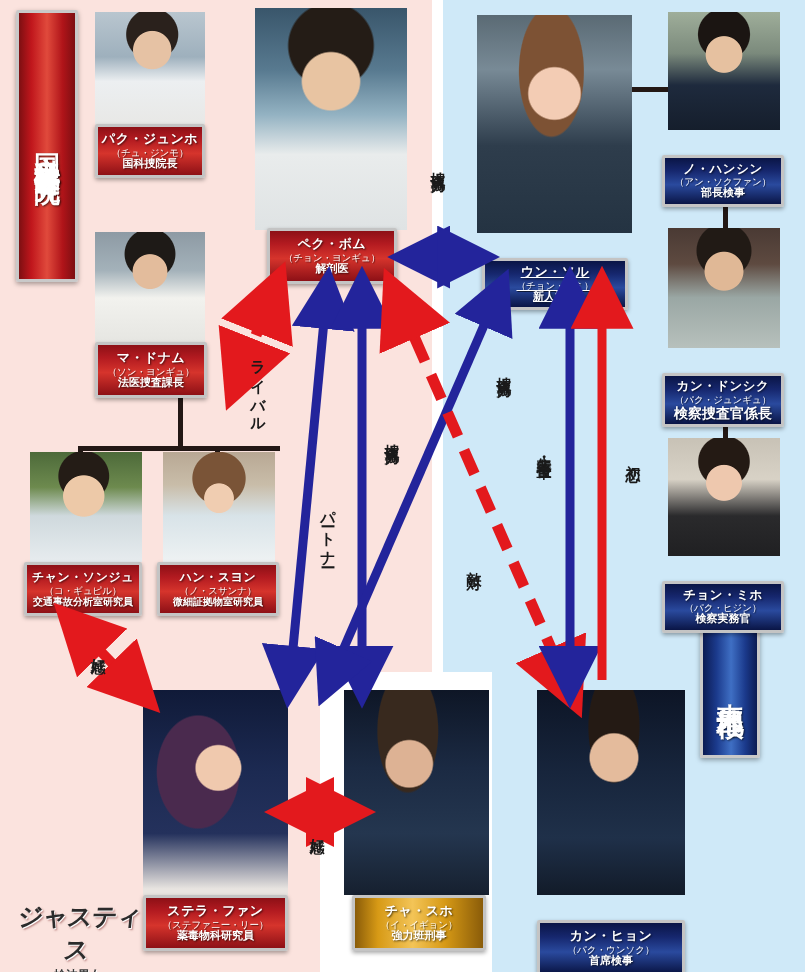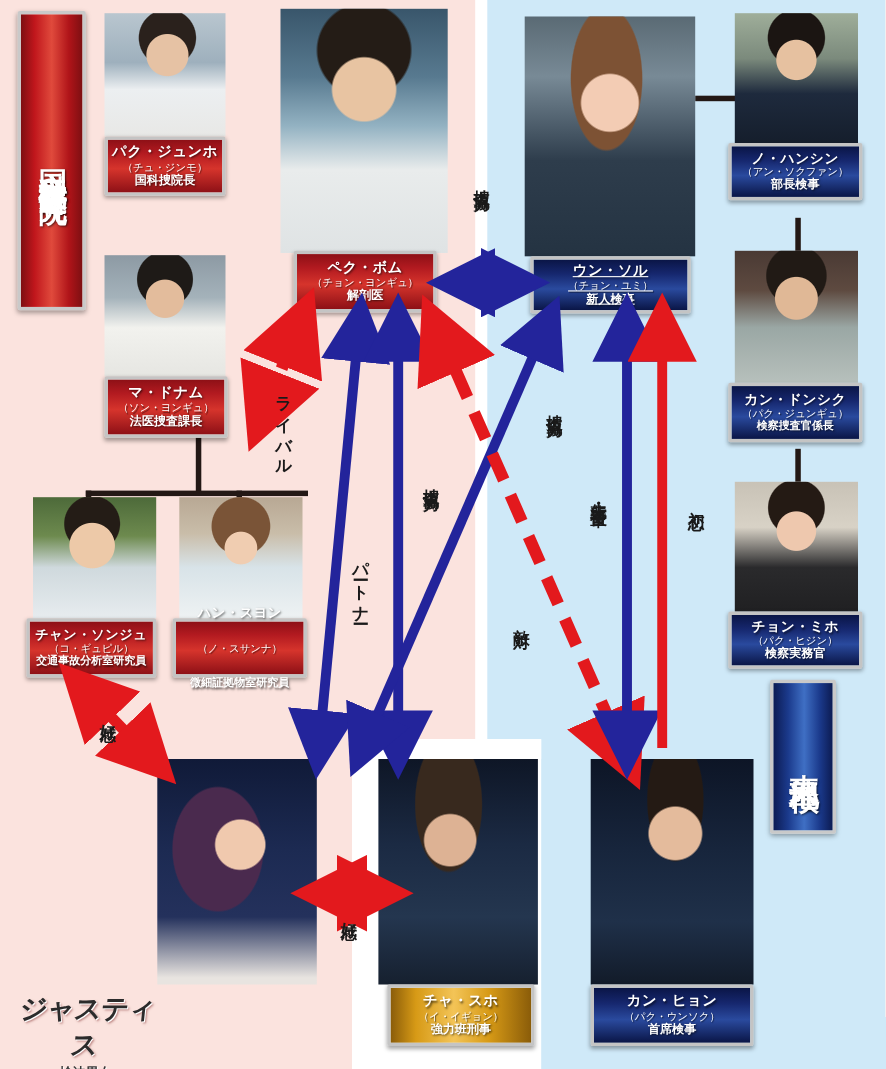--- a/index.html
+++ b/index.html
@@ -53,21 +53,21 @@
     border-radius: 2px;
     box-shadow: 0 2px 4px rgba(0,0,0,.35);
     text-align: center;
     color: #fff;
     font-family: "DejaVu Serif", "Liberation Serif", serif;
     display: flex; flex-direction: column; justify-content: center;
     padding: 3px 2px;
     line-height: 1.18;
   }
   .np-red    { background: linear-gradient(180deg,#8d1016 0%,#b21a20 25%,#d6342c 55%,#8d1016 100%); justify-content: center; }
-  .np-blue   { background: linear-gradient(180deg,#0a1546 0%,#16276e 28%,#2a4a9e 58%,#0a1546 100%); }
+  .np-blue   { background: linear-gradient(180deg,#0a1546 0%,#16276e 28%,#2a4a9e 58%,#0a1546 100%); margin-top: 25px; }
   .np-gold   { background: linear-gradient(90deg,#8a5c09 0%,#d79a16 18%,#f3c457 45%,#d79a16 70%,#8a5c09 100%); }
   .np-name   { font-weight: bold; font-size: 13px; text-shadow: 1px 1px 2px rgba(0,0,0,.65); letter-spacing: .5px; }
   .np-actor  { font-size: 9.5px; text-shadow: 1px 1px 1px rgba(0,0,0,.6); }
   .np-role   { font-weight: bold; font-size: 11px; text-shadow: 1px 1px 2px rgba(0,0,0,.65); }
 
   
   .conn { position: absolute; background: #231815; }
 
   
   .rlabel {
@@ -182,31 +182,36 @@
     <div class="np-actor">（コ・ギュピル）</div>
     <div class="np-role" style="font-size:10px">交通事故分析室研究員</div>
   </div>
 
   <div class="card" style="left:163px;top:452px;width:112px;height:110px;">
     <div class="photo" style="background:
       radial-gradient(circle at 50% 42%, #f0cdb1 0 17%, transparent 18%),
       radial-gradient(circle at 50% 24%, #7a5437 0 26%, transparent 27%),
       linear-gradient(180deg,#b8a894 0%,#c9bda9 30%,#d8e3e8 58%,#eef2f3 100%)"></div>
   </div>
-  <div class="nameplate np-red" style="left:157px;top:562px;width:122px;height:54px;gap:20px;">
+  <div class="nameplate np-red" style="left:157px;top:562px;width:122px;height:54px;">
     <div class="np-name" style="font-size:12px">ハン・スヨン</div>
     <div class="np-actor">（ノ・スサンナ）</div>
     <div class="np-role" style="font-size:10px">微細証拠物室研究員</div>
   </div>
 
   <div class="card" style="left:143px;top:690px;width:145px;height:205px;">
     <div class="photo" style="background:
       radial-gradient(circle at 52% 38%, #f0c9ae 0 15%, transparent 16%),
       radial-gradient(ellipse at 38% 40%, #4a2a4e 0 32%, transparent 33%),
       linear-gradient(180deg,#101a38 0%,#1c2a52 40%,#24315c 70%,#e8e4e0 97%)"></div>
+  </div>
+  <div class="nameplate np-red" style="left:143px;top:895px;width:145px;height:56px;">
+    <div class="np-name">ステラ・ファン</div>
+    <div class="np-actor">（ステファニー・リー）</div>
+    <div class="np-role">薬毒物科研究員</div>
   </div>
 
   <div class="card" style="left:477px;top:15px;width:155px;height:218px;">
     <div class="photo" style="background:
       radial-gradient(circle at 50% 36%, #f3ccb4 0 16%, transparent 17%),
       radial-gradient(ellipse at 48% 26%, #7d5234 0 28%, transparent 29%),
       linear-gradient(180deg,#5a6a74 0%,#788a96 25%,#2e3d4c 60%,#243342 100%)"></div>
   </div>
   <div class="nameplate np-blue" style="left:482px;top:233px;width:146px;height:52px;text-decoration:underline;">
     <div class="np-name">ウン・ソル</div>
@@ -228,21 +233,21 @@
 
   <div class="card" style="left:668px;top:228px;width:112px;height:120px;">
     <div class="photo" style="background:
       radial-gradient(circle at 50% 36%, #e0b896 0 20%, transparent 21%),
       radial-gradient(circle at 50% 19%, #211a15 0 24%, transparent 25%),
       linear-gradient(180deg,#4a3a34 0%,#5e4a40 30%,#9aa7a4 58%,#b7c0bc 100%)"></div>
   </div>
   <div class="nameplate np-blue" style="left:662px;top:348px;width:122px;height:54px;">
     <div class="np-name" style="font-size:12.5px">カン・ドンシク</div>
     <div class="np-actor">（パク・ジュンギュ）</div>
-    <div class="np-role" style="font-size:10px">検察捜査官係長</div>
+    <div class="np-role" style="font-size:14px">検察捜査官係長</div>
   </div>
 
   <div class="card" style="left:668px;top:438px;width:112px;height:118px;">
     <div class="photo" style="background:
       radial-gradient(circle at 50% 38%, #eec8ae 0 19%, transparent 20%),
       radial-gradient(circle at 50% 20%, #241a14 0 23%, transparent 24%),
       linear-gradient(180deg,#c8c2b6 0%,#d8d2c6 35%,#2a2a2c 66%,#202022 100%)"></div>
   </div>
   <div class="nameplate np-blue" style="left:662px;top:556px;width:122px;height:52px;">
     <div class="np-name" style="font-size:12.5px">チョン・ミホ</div>

